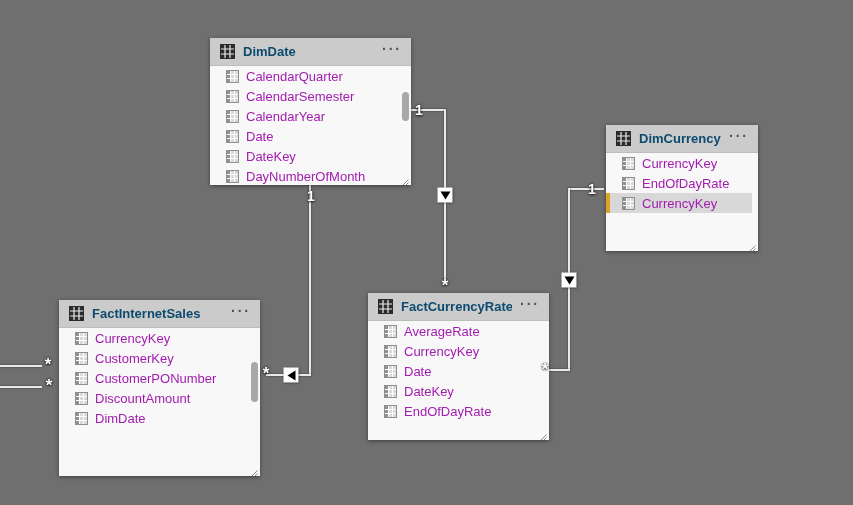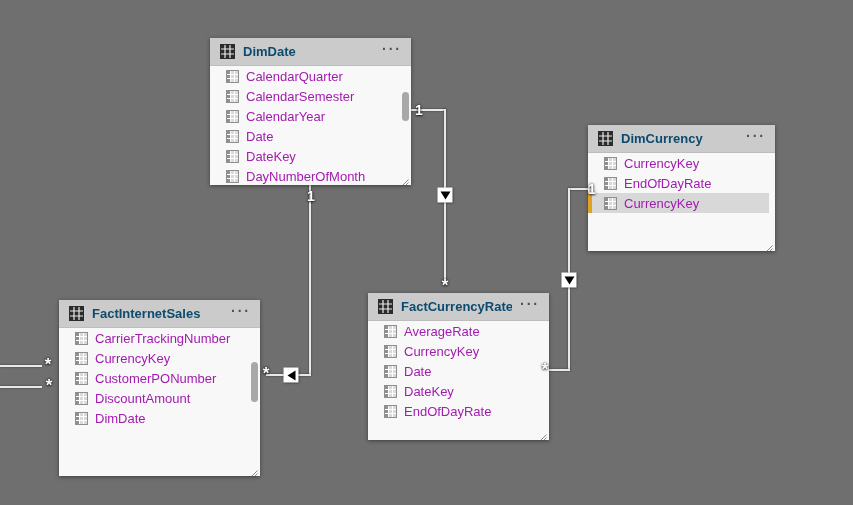--- a/index.html
+++ b/index.html
@@ -195,21 +195,21 @@
             <path d="M4.5 1v11 M8.5 1v11 M1 4.5h11 M1 8.5h11" stroke="#ffffff" stroke-width="1"></path>
           </svg>
           <span>DayNumberOfMonth</span>
         </div>
       </div>
       <div class="scroll-thumb" style="top: 54px; height: 29px;"></div>
       <div class="resize-handle"><svg width="11" height="11" viewBox="0 0 11 11" aria-hidden="true">
           <path d="M9.5 3.5 L3.5 9.5 M9.5 6.5 L6.5 9.5" stroke="#8a8a8a" stroke-width="1"></path>
         </svg></div>
     </div>
-    <div class="table-card" style="left: 588px; top: 125px; width: 187px; height: 126px;">
+    <div class="table-card" style="left: 606px; top: 125px; width: 152px; height: 126px;">
       <div class="table-header">
         <span style="display: flex;">
           <svg width="15" height="15" viewBox="0 0 15 15" aria-hidden="true">
             <rect x="0.5" y="0.5" width="14" height="14" fill="#2b2b2b" stroke="#2b2b2b"></rect>
             <path d="M5 1v13 M10 1v13 M1 5h13 M1 10h13" stroke="#ececec" stroke-width="1.2"></path>
           </svg>
         </span>
         <span class="table-title">DimCurrency</span>
         <span class="ellipsis-btn">···</span>
       </div>
@@ -254,29 +254,29 @@
         <span class="table-title">FactInternetSales</span>
         <span class="ellipsis-btn">···</span>
       </div>
       <div class="table-body">
         <div class="field-row">
           <svg class="field-icon" width="13" height="13" viewBox="0 0 13 13" aria-hidden="true">
             <rect x="0.5" y="0.5" width="12" height="12" fill="#d9d9d9" stroke="#8f8f8f"></rect>
             <rect x="0.5" y="0.5" width="4" height="12" fill="#8f8f8f" stroke="#8f8f8f"></rect>
             <path d="M4.5 1v11 M8.5 1v11 M1 4.5h11 M1 8.5h11" stroke="#ffffff" stroke-width="1"></path>
           </svg>
-          <span>CarrierTrackingNumber</span>
-        </div>
-        <div class="field-row">
-          <svg class="field-icon" width="13" height="13" viewBox="0 0 13 13" aria-hidden="true">
-            <rect x="0.5" y="0.5" width="12" height="12" fill="#d9d9d9" stroke="#8f8f8f"></rect>
-            <rect x="0.5" y="0.5" width="4" height="12" fill="#8f8f8f" stroke="#8f8f8f"></rect>
-            <path d="M4.5 1v11 M8.5 1v11 M1 4.5h11 M1 8.5h11" stroke="#ffffff" stroke-width="1"></path>
-          </svg>
           <span>CurrencyKey</span>
+        </div>
+        <div class="field-row">
+          <svg class="field-icon" width="13" height="13" viewBox="0 0 13 13" aria-hidden="true">
+            <rect x="0.5" y="0.5" width="12" height="12" fill="#d9d9d9" stroke="#8f8f8f"></rect>
+            <rect x="0.5" y="0.5" width="4" height="12" fill="#8f8f8f" stroke="#8f8f8f"></rect>
+            <path d="M4.5 1v11 M8.5 1v11 M1 4.5h11 M1 8.5h11" stroke="#ffffff" stroke-width="1"></path>
+          </svg>
+          <span>CustomerKey</span>
         </div>
         <div class="field-row">
           <svg class="field-icon" width="13" height="13" viewBox="0 0 13 13" aria-hidden="true">
             <rect x="0.5" y="0.5" width="12" height="12" fill="#d9d9d9" stroke="#8f8f8f"></rect>
             <rect x="0.5" y="0.5" width="4" height="12" fill="#8f8f8f" stroke="#8f8f8f"></rect>
             <path d="M4.5 1v11 M8.5 1v11 M1 4.5h11 M1 8.5h11" stroke="#ffffff" stroke-width="1"></path>
           </svg>
           <span>CustomerPONumber</span>
         </div>
         <div class="field-row">

